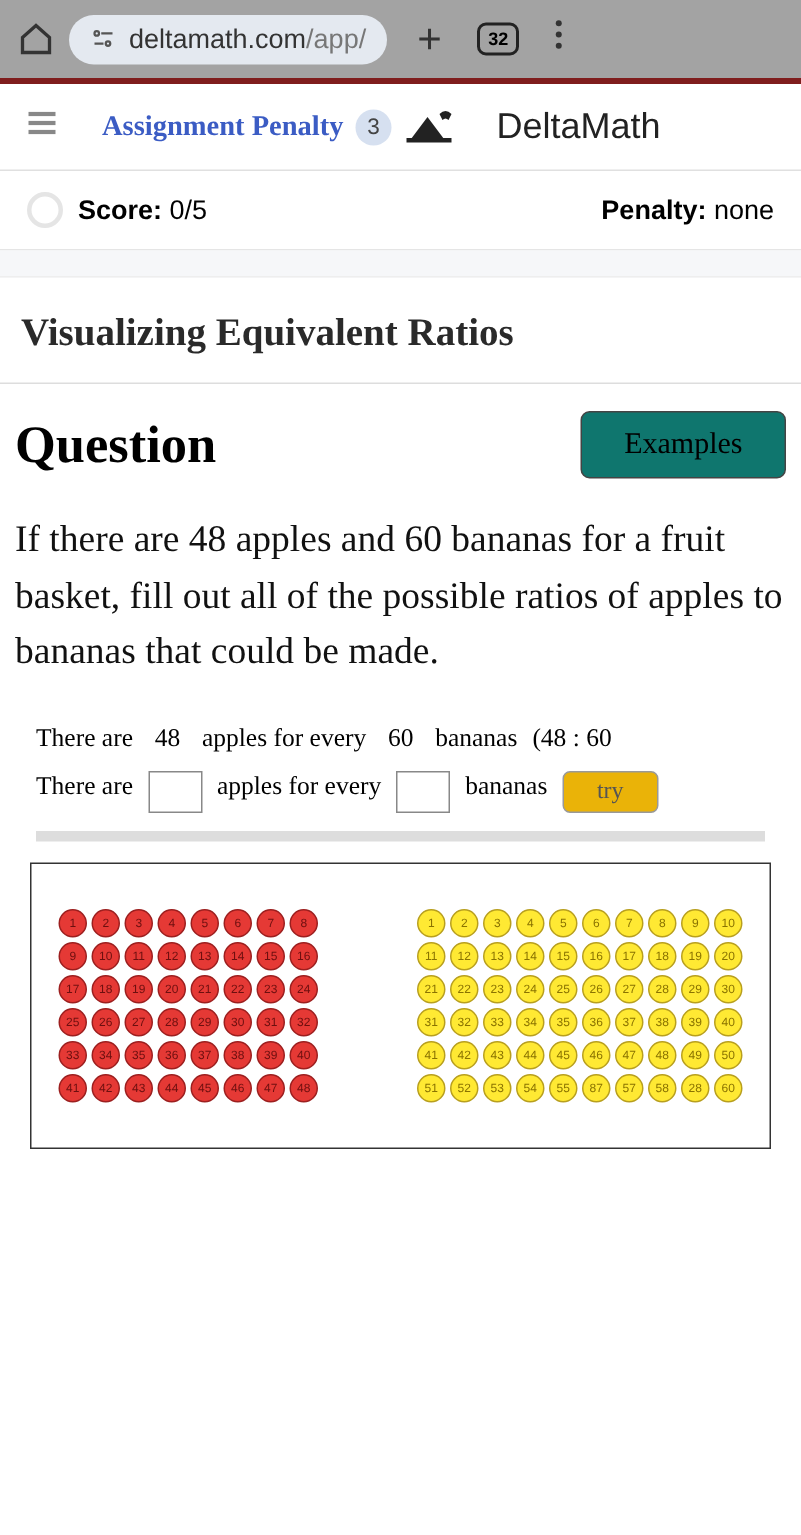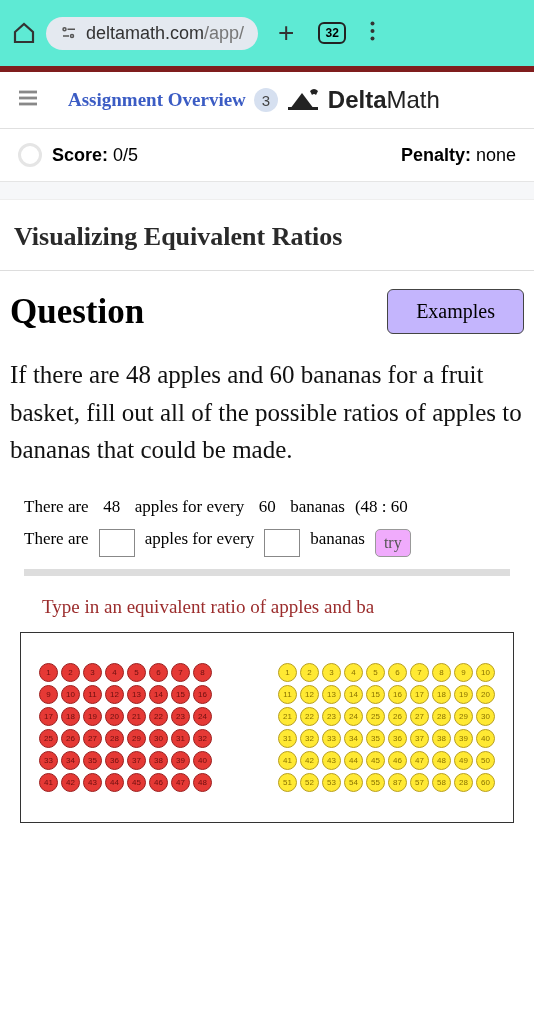--- a/index.html
+++ b/index.html
@@ -1,57 +1,57 @@
 <!DOCTYPE html>
 <html><head>
 <meta charset="utf-8">
 <style>
 * { box-sizing: border-box; margin: 0; padding: 0; }
 body { font-family: Georgia, 'Times New Roman', serif; background: #fff; width: 534px; overflow: hidden; }
 
-.browser-bar { display: flex; align-items: center; padding: 8px 12px; background: #5eead4; border-bottom: 6px solid #7f1d1d; height: 72px; }
+.browser-bar { display: flex; align-items: center; padding: 8px 12px; background: #a3a3a3; border-bottom: 4px solid #7f1d1d; height: 56px; }
 .home-icon { width: 24px; height: 24px; flex-shrink: 0; }
 .url-pill { display: flex; align-items: center; background: #e4e9f0; border-radius: 20px; padding: 6px 14px; margin-left: 10px; flex: 0 0 auto; }
 .site-icon { width: 18px; height: 18px; margin-right: 8px; }
 .url-text { font-family: -apple-system, Arial, sans-serif; font-size: 18px; color: #333; }
 .url-path { color: #777; }
 .plus-btn { font-size: 28px; color: #333; margin-left: 20px; font-family: Arial, sans-serif; font-weight: 300; }
 .tab-count { border: 2.5px solid #222; border-radius: 6px; padding: 2px 5px; font-size: 12px; font-weight: bold; font-family: Arial, sans-serif; margin-left: 24px; }
 .dots { margin-left: 24px; font-size: 20px; color: #333; }
 
 .app-header { display: flex; align-items: center; padding: 14px 16px; border-bottom: 1px solid #e0e0e0; }
 .hamburger { width: 24px; color: #888; }
 .overview-link { color: #3b5cc4; font-family: Georgia, serif; font-weight: bold; font-size: 19px; margin-left: 28px; }
 .badge-3 { background: #d6e0f0; color: #444; border-radius: 50%; width: 24px; height: 24px; display: inline-flex; align-items: center; justify-content: center; font-family: Arial, sans-serif; font-size: 15px; margin-left: 8px; }
 .logo { display: flex; align-items: center; margin-left: 8px; }
 .logo-text { font-family: Arial, sans-serif; font-size: 24px; color: #222; margin-left: 4px; }
-.logo-text b { font-weight: 700; }
+.logo-text b { font-weight: 400; margin-left: 20px; }
 
 .score-bar { display: flex; justify-content: space-between; align-items: center; padding: 14px 18px; border-bottom: 1px solid #e5e5e5; font-family: Liberation Sans, sans-serif; font-size: 18px; }
 .score-spinner { width: 24px; height: 24px; border: 3px solid #e5e5e5; border-radius: 50%; margin-right: 10px; display: inline-block; vertical-align: middle; position: relative; }
 .score-spinner::before, .score-spinner::after { content: ''; position: absolute; background: #e0e0e0; }
 .score-left { display: flex; align-items: center; }
 
 .gap { height: 18px; background: #f6f7f9; border-bottom: 1px solid #eee; }
 
 .title-section { padding: 22px 14px 18px; }
 .section-title { font-family: Georgia, serif; font-size: 26px; font-weight: bold; color: #2a2a2a; }
 
 .question-block { border-top: 1px solid #ddd; padding: 18px 10px 12px; }
 .question-header { display: flex; justify-content: space-between; align-items: center; margin-bottom: 22px; }
 .question-label { font-family: Liberation Serif, serif; font-size: 35px; font-weight: bold; }
-.examples-btn { border: 1px solid #444; border-radius: 6px; padding: 10px 28px; font-family: Georgia, serif; font-size: 20px; background: #c4b5fd; }
+.examples-btn { border: 1px solid #444; border-radius: 6px; padding: 10px 28px; font-family: Georgia, serif; font-size: 20px; background: #0f766e; }
 
 .question-text { font-family: Georgia, serif; font-size: 25px; line-height: 1.5; color: #111; margin-bottom: 28px; }
 
 .ratio-rows { padding: 0 14px; overflow: hidden; }
 .ratio-row { display: flex; align-items: flex-start; gap: 10px; font-family: Georgia, serif; font-size: 17px; margin-bottom: 12px; white-space: nowrap; }
 .ratio-input { width: 36px; height: 28px; border: 1px solid #888; font-family: Georgia; font-size: 16px; text-align: center; }
 .ratio-val { display: inline-block; min-width: 26px; text-align: center; }
-.try-btn { border: 1px solid #999; border-radius: 5px; padding: 4px 8px; font-family: Georgia, serif; font-size: 16px; background: #f0abfc; color: #555; }
+.try-btn { border: 1px solid #999; border-radius: 5px; padding: 4px 22px; font-family: Georgia, serif; font-size: 16px; background: #eab308; color: #555; }
 .scroll-track { height: 7px; background: #ddd; margin: 0 14px 14px; position: relative; }
 
 .hint-text { color: #9b2c2c; font-family: Georgia, serif; font-size: 19px; padding: 6px 14px 14px 32px; white-space: nowrap; overflow: hidden; }
 
 .visual-box { border: 1.5px solid #333; margin: 0 10px; padding: 30px 18px 30px 18px; display: flex; justify-content: space-between; }
 .dot-grid { display: grid; gap: 3px; }
 .grid-8 { grid-template-columns: repeat(8, 19px); }
 .grid-10 { grid-template-columns: repeat(10, 19px); }
 .dot { width: 19px; height: 19px; border-radius: 50%; display: flex; align-items: center; justify-content: center; font-size: 8px; font-family: Arial, sans-serif; }
 .dot-red { background: #e53935; color: #6d0f0f; border: 1px solid #9c1f1f; }
@@ -89,21 +89,21 @@
 </div>
 
 <div class="app-header">
   <span class="hamburger">
     <svg viewBox="0 0 24 24" stroke="#888" stroke-width="2.8">
         <line x1="3" y1="6" x2="21" y2="6"></line>
         <line x1="3" y1="12" x2="21" y2="12"></line>
         <line x1="3" y1="18" x2="21" y2="18"></line>
       </svg>
   </span>
-  <span class="overview-link">Assignment Overview</span>
+  <span class="overview-link">Assignment Penalty</span>
   <span class="badge-3">3</span>
   <span class="logo">
     <svg width="38" height="26" viewBox="0 0 38 26">
         <path d="M4 22 L16 6 L28 22 Z" fill="#222"></path>
         <rect x="2" y="20" width="30" height="3" fill="#222"></rect>
         <path d="M24 4 Q28 0 32 4 L30 8 Q28 6 26 8 Z" fill="#222"></path>
       </svg>
     <span class="logo-text"><b>Delta</b><span>Math</span></span>
   </span>
 </div>
@@ -142,21 +142,20 @@
       <span>There are</span>
       <input class="ratio-input" style="">
       <span>apples for every</span>
       <input class="ratio-input" style="">
       <span>bananas</span>
       <button class="try-btn">try</button>
     </div>
   </div>
   <div class="scroll-track"></div>
 
-  <div class="hint-text">Type in an equivalent ratio of apples and ba</div>
 
   <div class="visual-box">
     <div class="dot-grid grid-8" id="apples-grid">
         <div class="dot dot-red">1</div>
         <div class="dot dot-red">2</div>
         <div class="dot dot-red">3</div>
         <div class="dot dot-red">4</div>
         <div class="dot dot-red">5</div>
         <div class="dot dot-red">6</div>
         <div class="dot dot-red">7</div>

